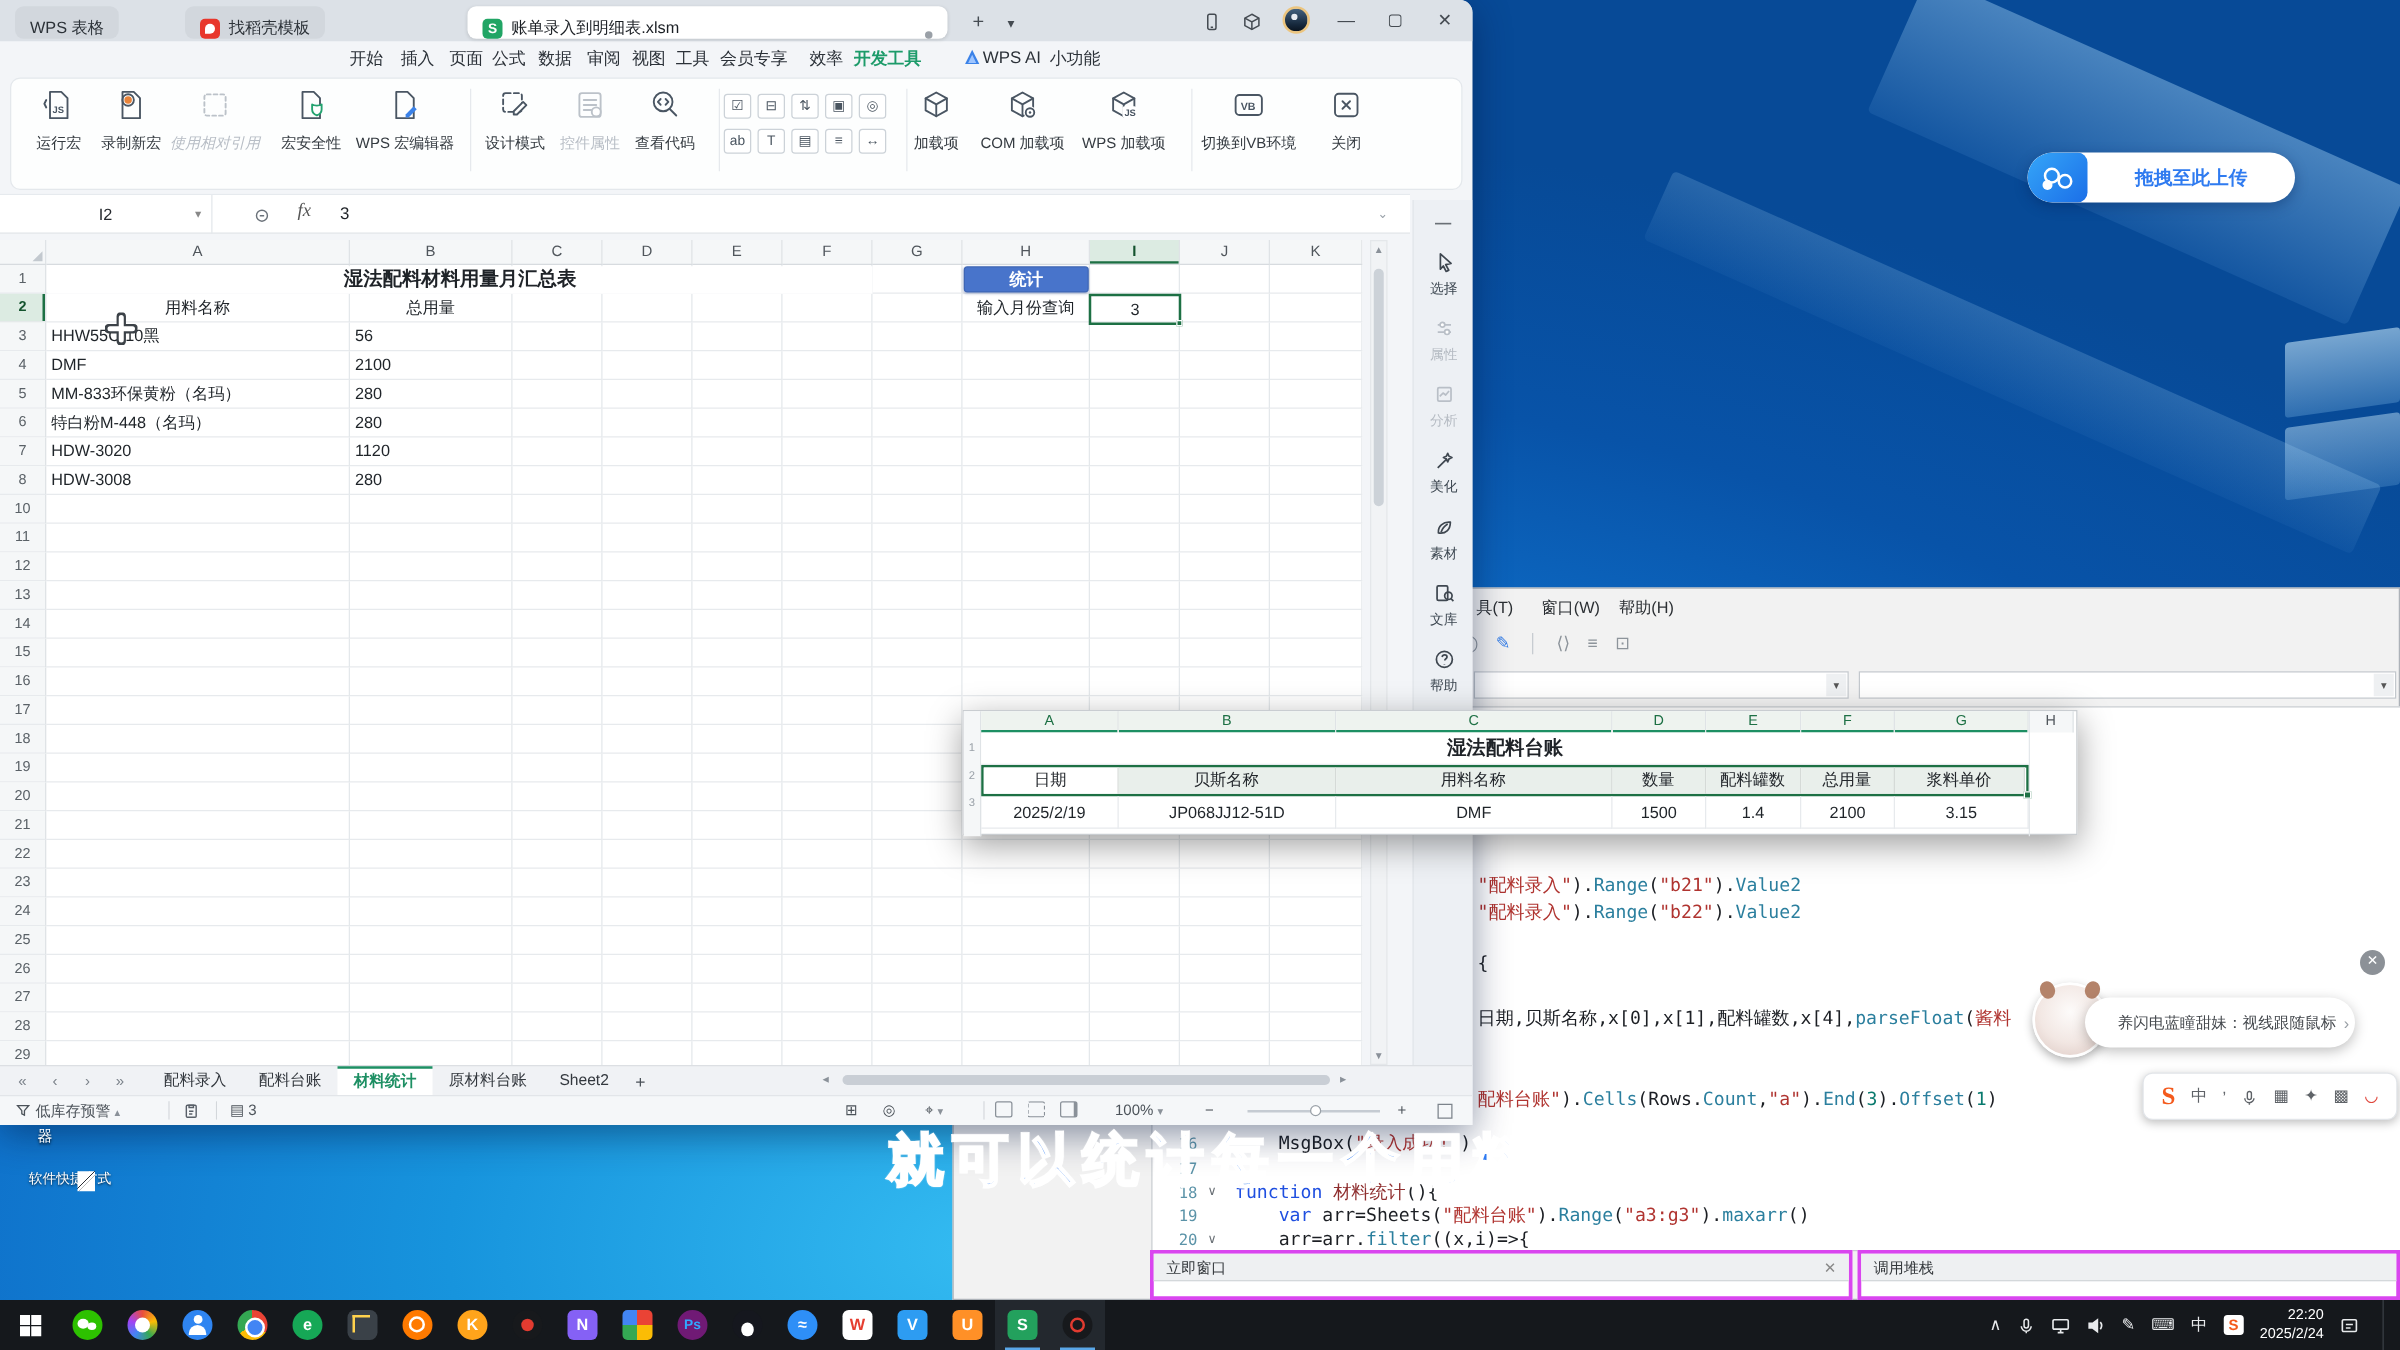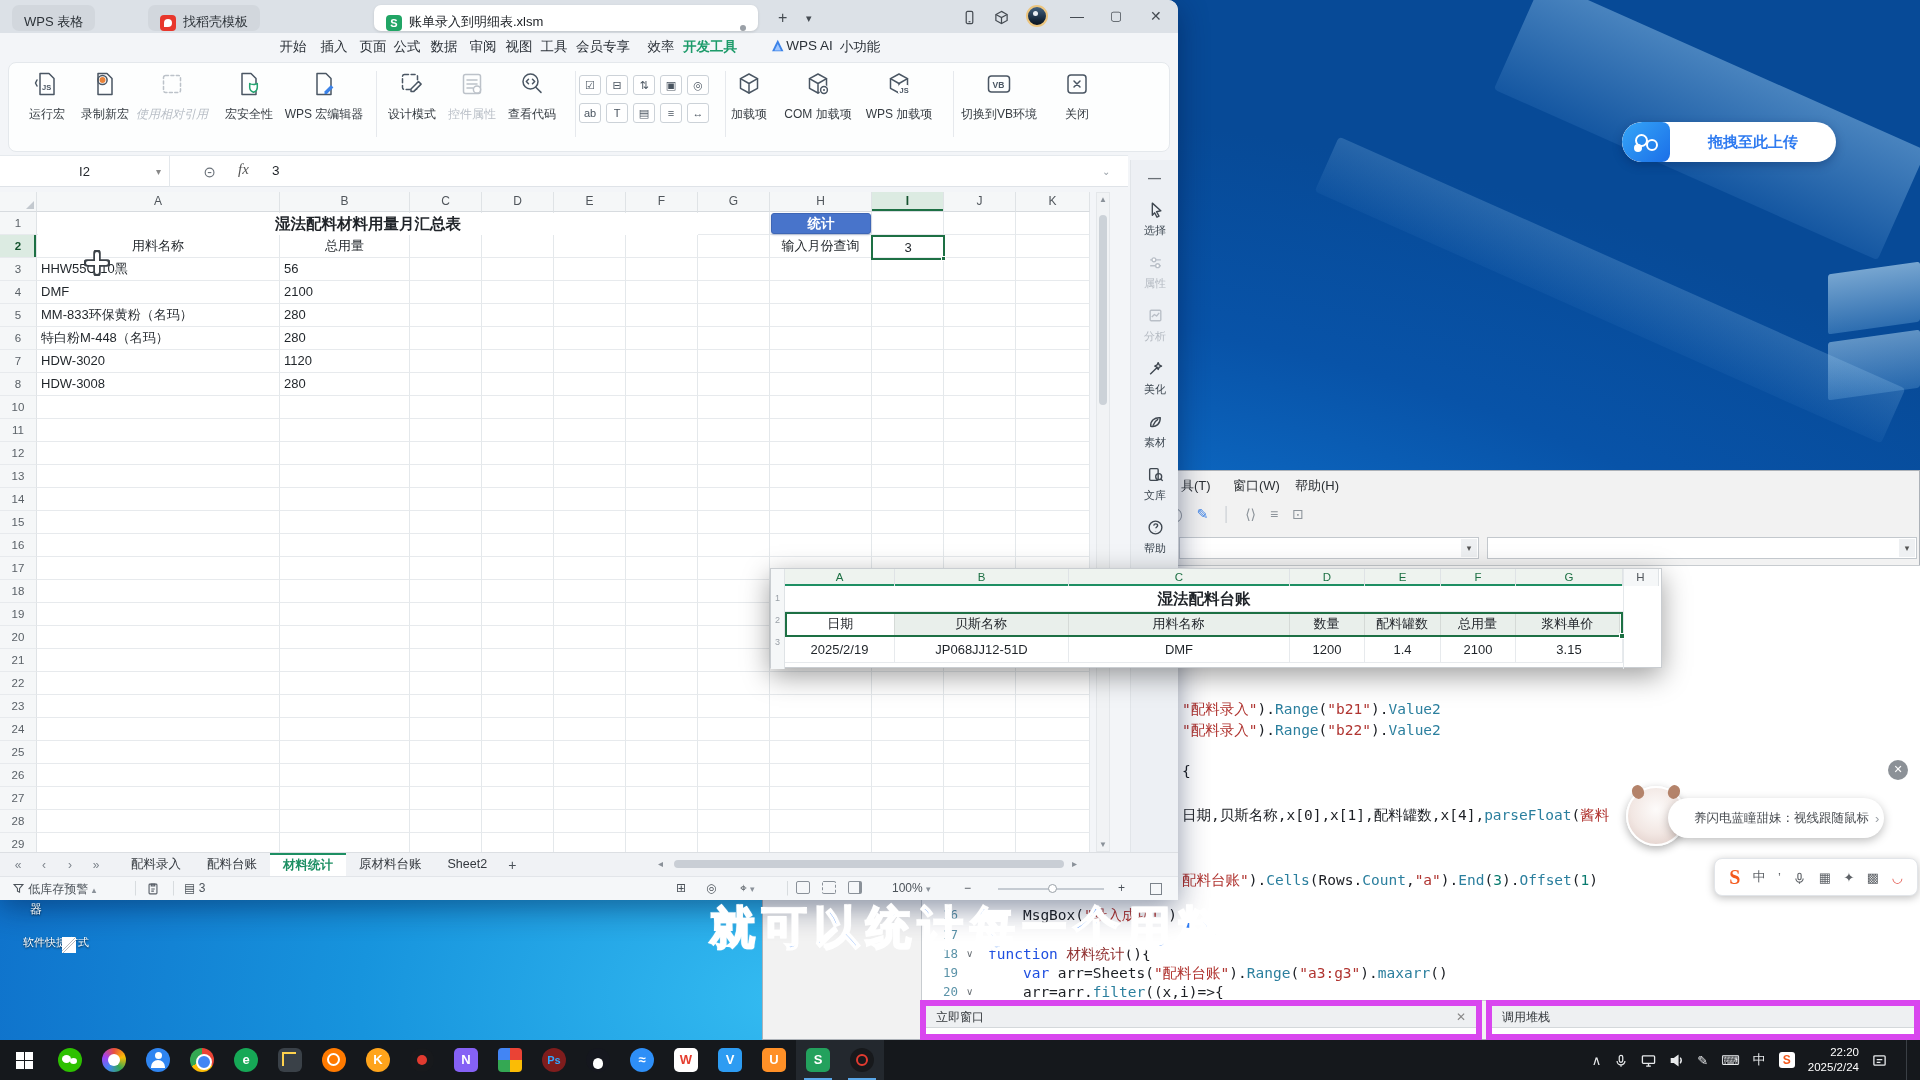--- a/index.html
+++ b/index.html
@@ -18,21 +18,21 @@
   .vb{left:762px;top:470px;width:1158px;height:570px;background:#f2f2f2;border:1px solid #adb2b8;}
   .vb-menu{position:absolute;top:6px;font-size:13px;color:#2b2f33;}
   .vb-toolbar{position:absolute;left:404px;top:30px;width:740px;height:26px;color:#8d949b;font-size:14px;display:flex;align-items:center;gap:14px;}
   .vb-combo{position:absolute;height:22px;background:#fff;border:1px solid #c3c8cd;}
   .vb-combo .dd{position:absolute;right:1px;top:1px;width:16px;height:18px;background:#eef0f2;color:#555;font-size:9px;text-align:center;line-height:18px;}
   .vb-code{position:absolute;left:158px;top:94px;width:1000px;height:436px;background:#fff;border:1px solid #c8ccd0;overflow:hidden;}
   .code-line{position:absolute;white-space:pre;font-family:"DejaVu Sans Mono",monospace;font-size:14.5px;line-height:19px;color:#1c1f24;}
   .tk-p{color:#1c1f24;} .tk-s{color:#b03430;} .tk-f{color:#2b7f9e;} .tk-k{color:#1f4fe0;} .tk-d{color:#8f2f2f;} .tk-n{color:#097a6e;}
   .gut-num{position:absolute;width:38px;text-align:right;font-family:"DejaVu Sans Mono",monospace;font-size:12.5px;color:#5b93a8;}
   .gut-fold{position:absolute;font-size:10px;color:#6a7076;}
-  .vb-panel{position:absolute;background:#fff;border:6px solid #d946ef;}
+  .vb-panel{position:absolute;background:#fff;border:3px solid #d946ef;}
   .vb-panel .ph{height:22px;background:#eef0f2;border-bottom:1px solid #d4d8db;font-size:12px;color:#35393d;line-height:22px;padding:0 10px;display:flex;justify-content:space-between;}
   .vb-panel .ph .x{color:#888;font-size:12px;cursor:default;}
 
   
   .wps{left:0;top:0;width:1178px;height:900px;background:#f3f5f8;border-radius:0 10px 0 0;box-shadow:0 8px 30px rgba(0,20,60,.45);overflow:hidden;}
   .tabbar{position:absolute;left:0;top:0;width:1178px;height:33px;background:#dce1e7;}
   .apptab{position:absolute;top:5px;height:26px;border-radius:7px;background:#d2d7dd;color:#2c3238;font-size:13px;display:flex;align-items:flex-end;padding:0 12px;gap:7px;}
   .apptab.active{background:#fff;color:#1b1f24;box-shadow:0 1px 3px rgba(0,0,0,.12);}
   .docer-ico{width:16px;height:16px;border-radius:4px;background:#e8372c;position:relative;}
   .docer-ico::after{content:"";position:absolute;left:4px;top:4px;width:8px;height:8px;border-radius:50% 50% 50% 0;background:#fff;}
@@ -175,21 +175,21 @@
   .ic-ie{background:#16a856;}
   .ic-snip{background:#3a4148;border-radius:6px;}
   .ic-snip::after{content:"";position:absolute;left:4px;top:4px;width:12px;height:12px;border-left:2.5px solid #ffd24d;border-top:2.5px solid #ffd24d;}
   .ic-finder{background:#ff7a00;}
   .ic-finder::after{content:"";position:absolute;left:5px;top:5px;width:9px;height:9px;border:2.5px solid #fff;border-radius:50%;}
   .ic-kugou{background:#ffa41b;}
   .ic-recorder{background:#17191c;}
   .ic-recorder::after{content:"";position:absolute;left:7px;top:7px;width:10px;height:10px;border-radius:50%;background:#e23b30;}
   .ic-mumu{background:#8561f5;}
   .ic-grid{background:conic-gradient(#ea4335 0 25%,#fbbc05 0 50%,#34a853 0 75%,#4285f4 0);border-radius:4px;}
-  .ic-ps{background:#7f1d1d;color:#31a8ff;font-size:11px;border-radius:12px;}
+  .ic-ps{background:#701a75;color:#31a8ff;font-size:11px;border-radius:12px;}
   .ic-qq{background:#15171e;}
   .ic-qq::after{content:"";position:absolute;left:7px;top:10px;width:10px;height:11px;border-radius:50% 50% 45% 45%;background:#fff;}
   .ic-thunder{background:#2e8ff7;}
   .ic-word{background:#fff;color:#e53e30;}
   .ic-vscode{background:#2d9cf2;}
   .ic-u{background:#ff9027;}
   .ic-wps{background:#23a15d;}
   .ic-record2{background:#17191c;}
   .ic-record2::after{content:"";position:absolute;left:6px;top:6px;width:8px;height:8px;border:2.5px solid #e23b30;border-radius:50%;}
   .tray{margin-left:auto;display:flex;align-items:center;gap:13px;color:#e8eaec;padding-right:8px;}
@@ -979,21 +979,21 @@
         <div class="c" style="width: 221px;">用料名称</div>
         <div class="c" style="width: 75px;">数量</div>
         <div class="c" style="width: 76px;">配料罐数</div>
         <div class="c" style="width: 75px;">总用量</div>
         <div class="c" style="width: 104.5px;">浆料单价</div>
       </div>
       <div class="ovl-drow">
         <div class="c" style="width: 110px;">2025/2/19</div>
         <div class="c" style="width: 174px;">JP068JJ12-51D</div>
         <div class="c" style="width: 221px;">DMF</div>
-        <div class="c" style="width: 75px;">1200</div>
+        <div class="c" style="width: 75px;">1500</div>
         <div class="c" style="width: 76px;">1.4</div>
         <div class="c" style="width: 75px;">2100</div>
         <div class="c" style="width: 107px;">3.15</div>
       </div>
       <div class="ovl-hline" style="left: 852px;"></div>
       <div class="ovl-handle"></div>
     </div>
 
   <div class="abs upload">
     <span class="uic udots"></span>

